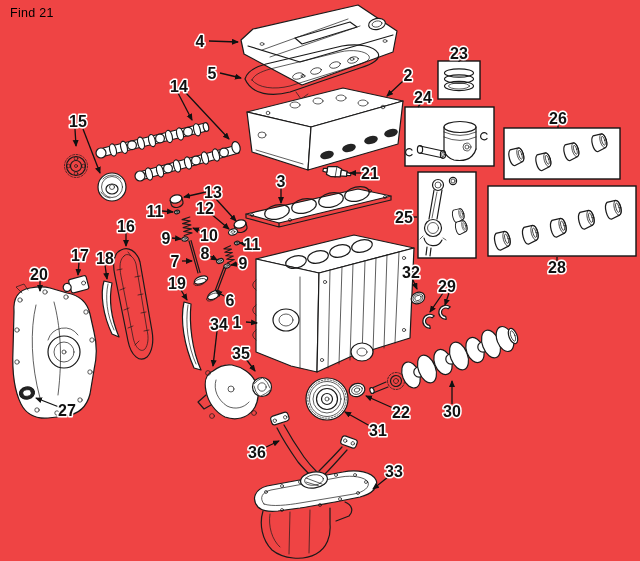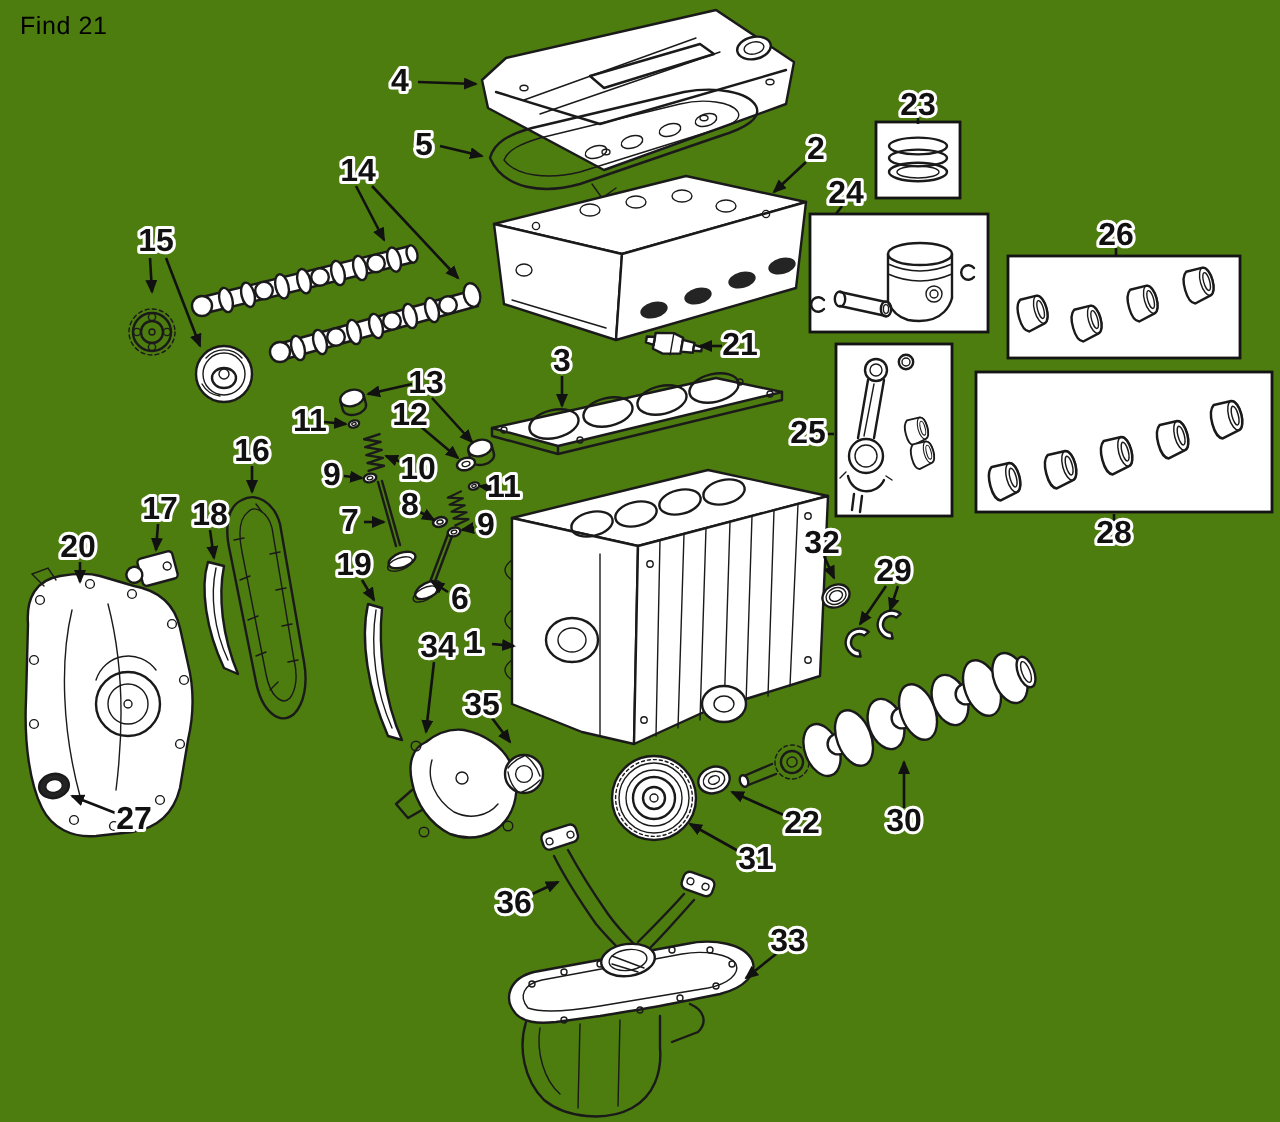--- a/index.html
+++ b/index.html
@@ -1,16 +1,16 @@
 <!DOCTYPE html>
 <html><head>
 <meta charset="utf-8">
 <style>
   html,body{margin:0;padding:0;background:#fff;}
-  .canvas{position:relative;width:640px;height:561px;background:#4d7c0f;overflow:hidden;
+  .canvas{position:relative;width:640px;height:561px;background:#ef4444;overflow:hidden;
           font-family:"Liberation Sans",sans-serif;}
   .find-label{position:absolute;left:10px;top:6px;font-size:12.5px;color:#000;letter-spacing:.3px;}
   svg{position:absolute;left:0;top:0;}
   .ln{fill:none;stroke:#1a1a1a;stroke-width:1.2;stroke-linecap:round;stroke-linejoin:round;}
   .tn{fill:none;stroke:#1a1a1a;stroke-width:.7;stroke-linecap:round;}
   .fw{fill:#fff;stroke:#1a1a1a;stroke-width:1.2;stroke-linejoin:round;}
   .bx{fill:#fff;stroke:#141414;stroke-width:1.4;}
   .dk{fill:#242424;stroke:none;}
   .callout-line{stroke:#111;stroke-width:1.3;fill:none;}
   .callout-num{font-family:"Liberation Sans",sans-serif;font-weight:700;font-size:16px;

